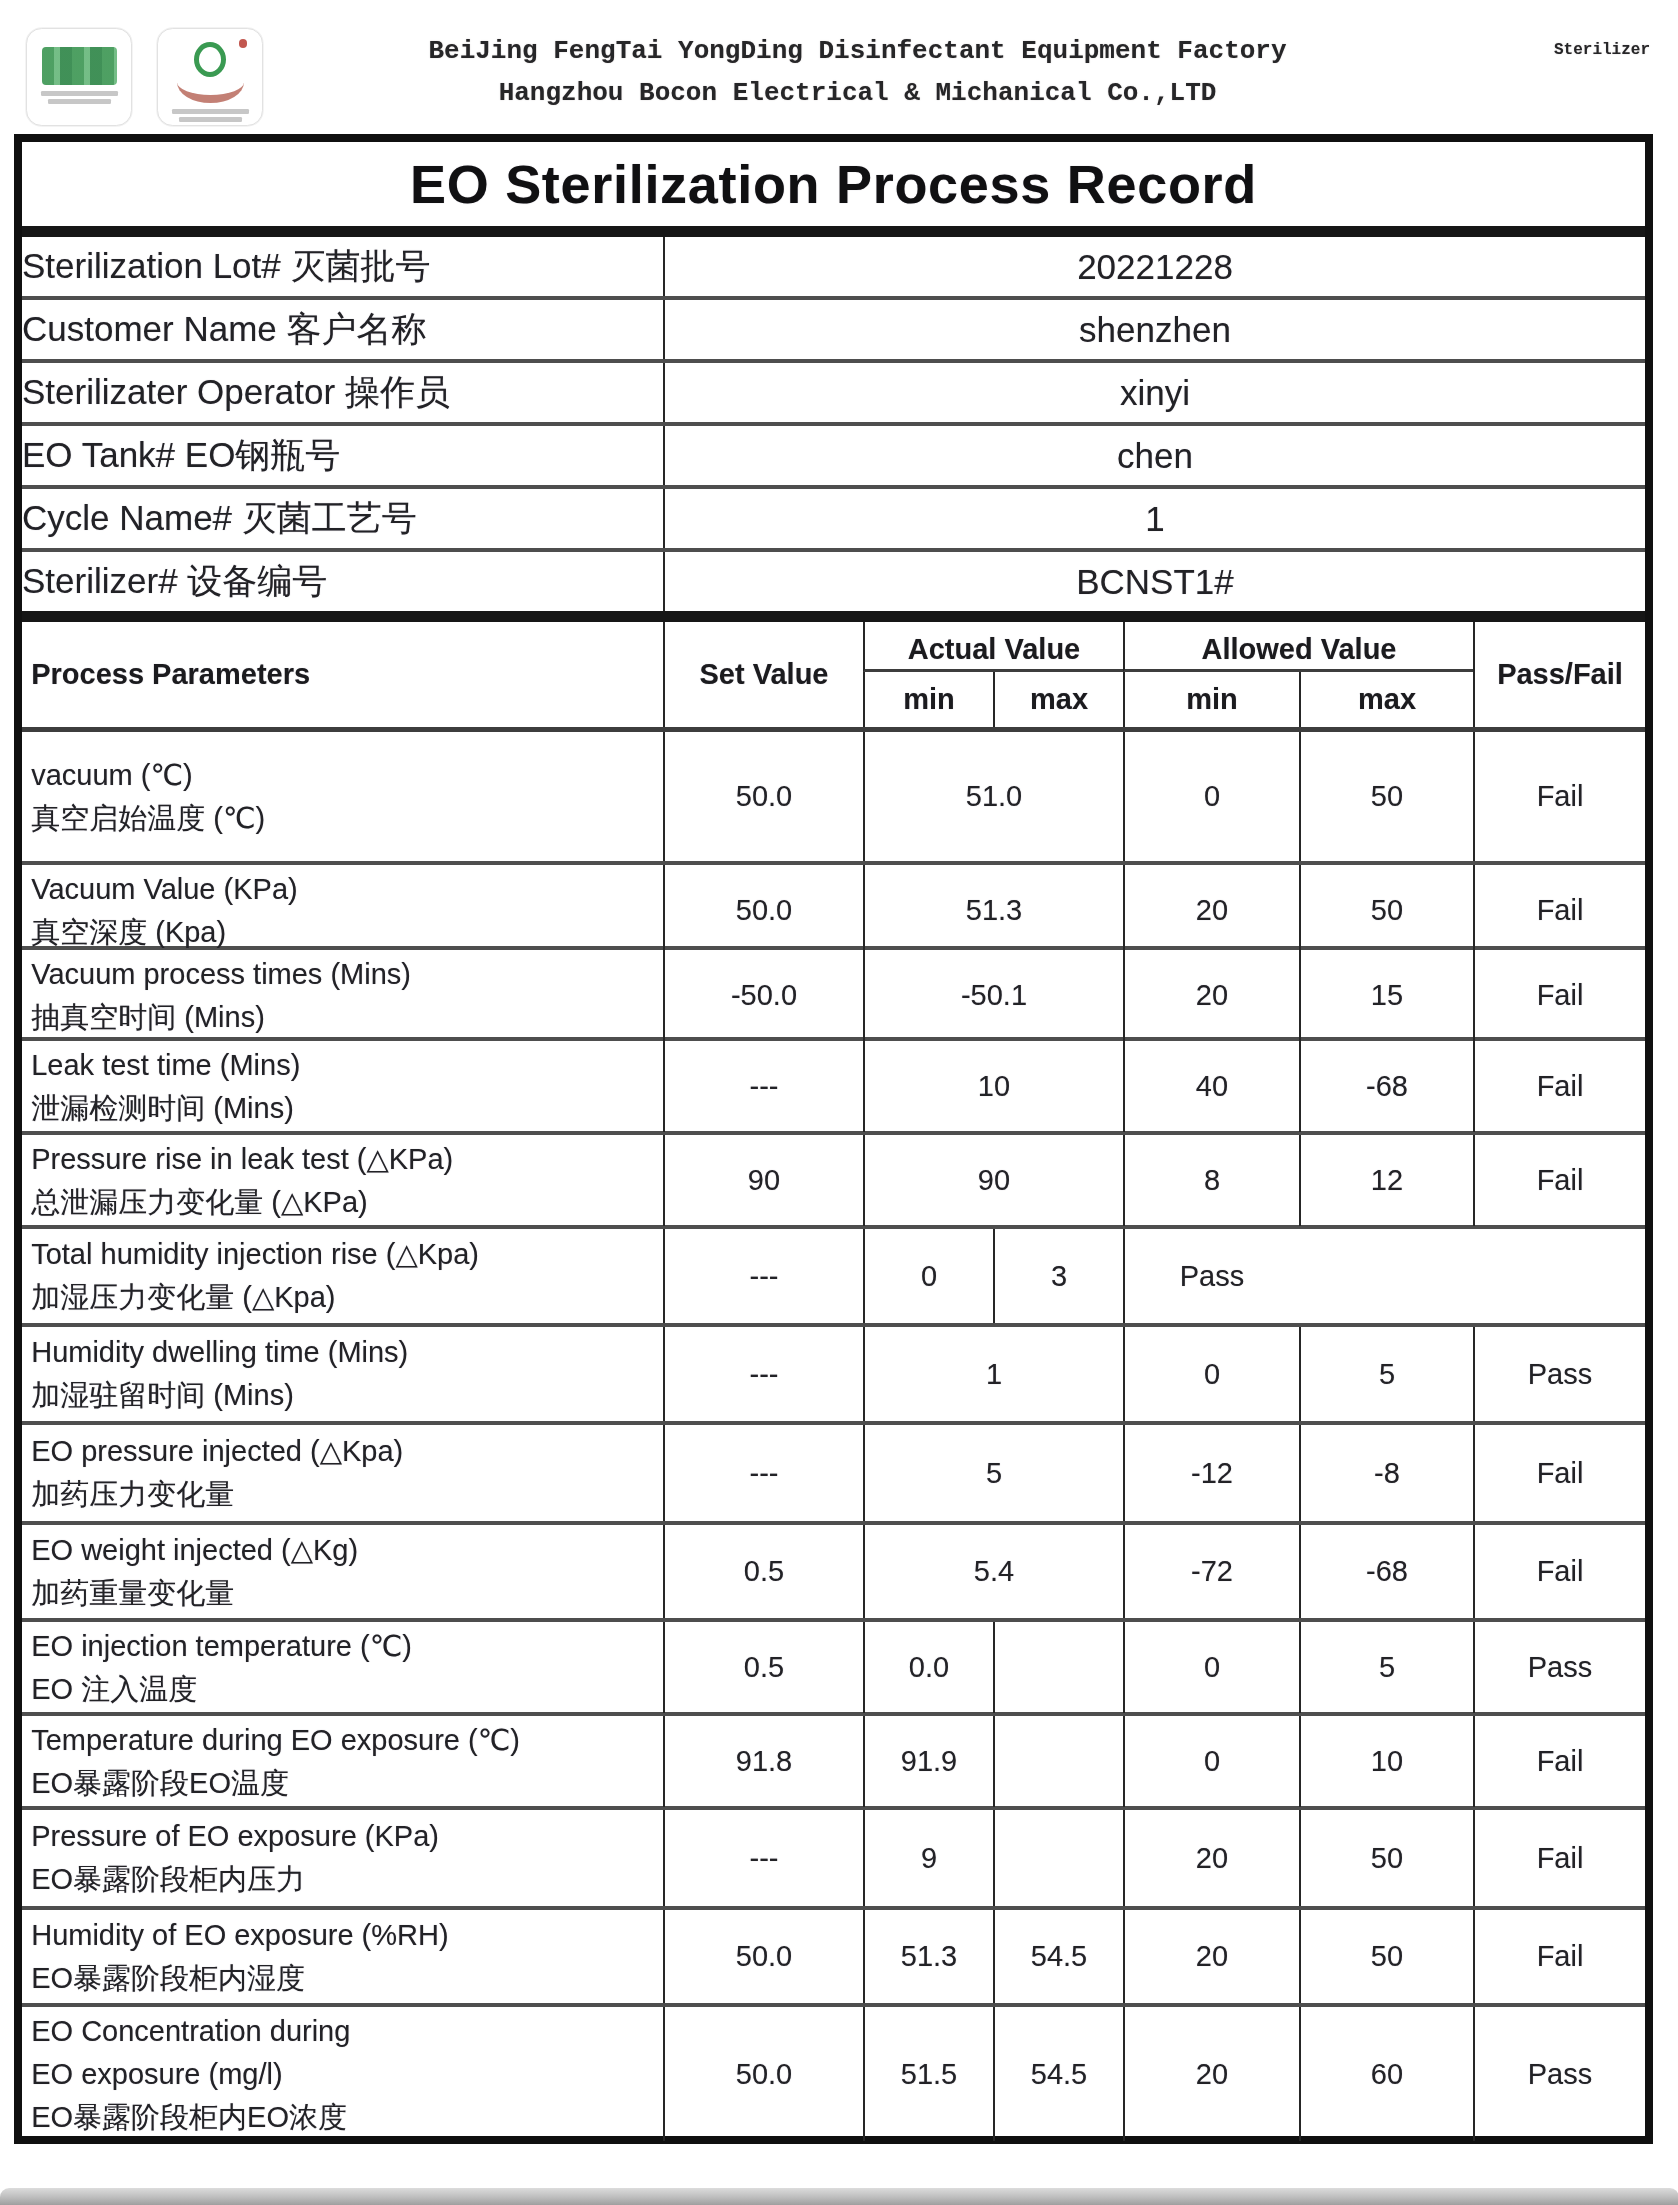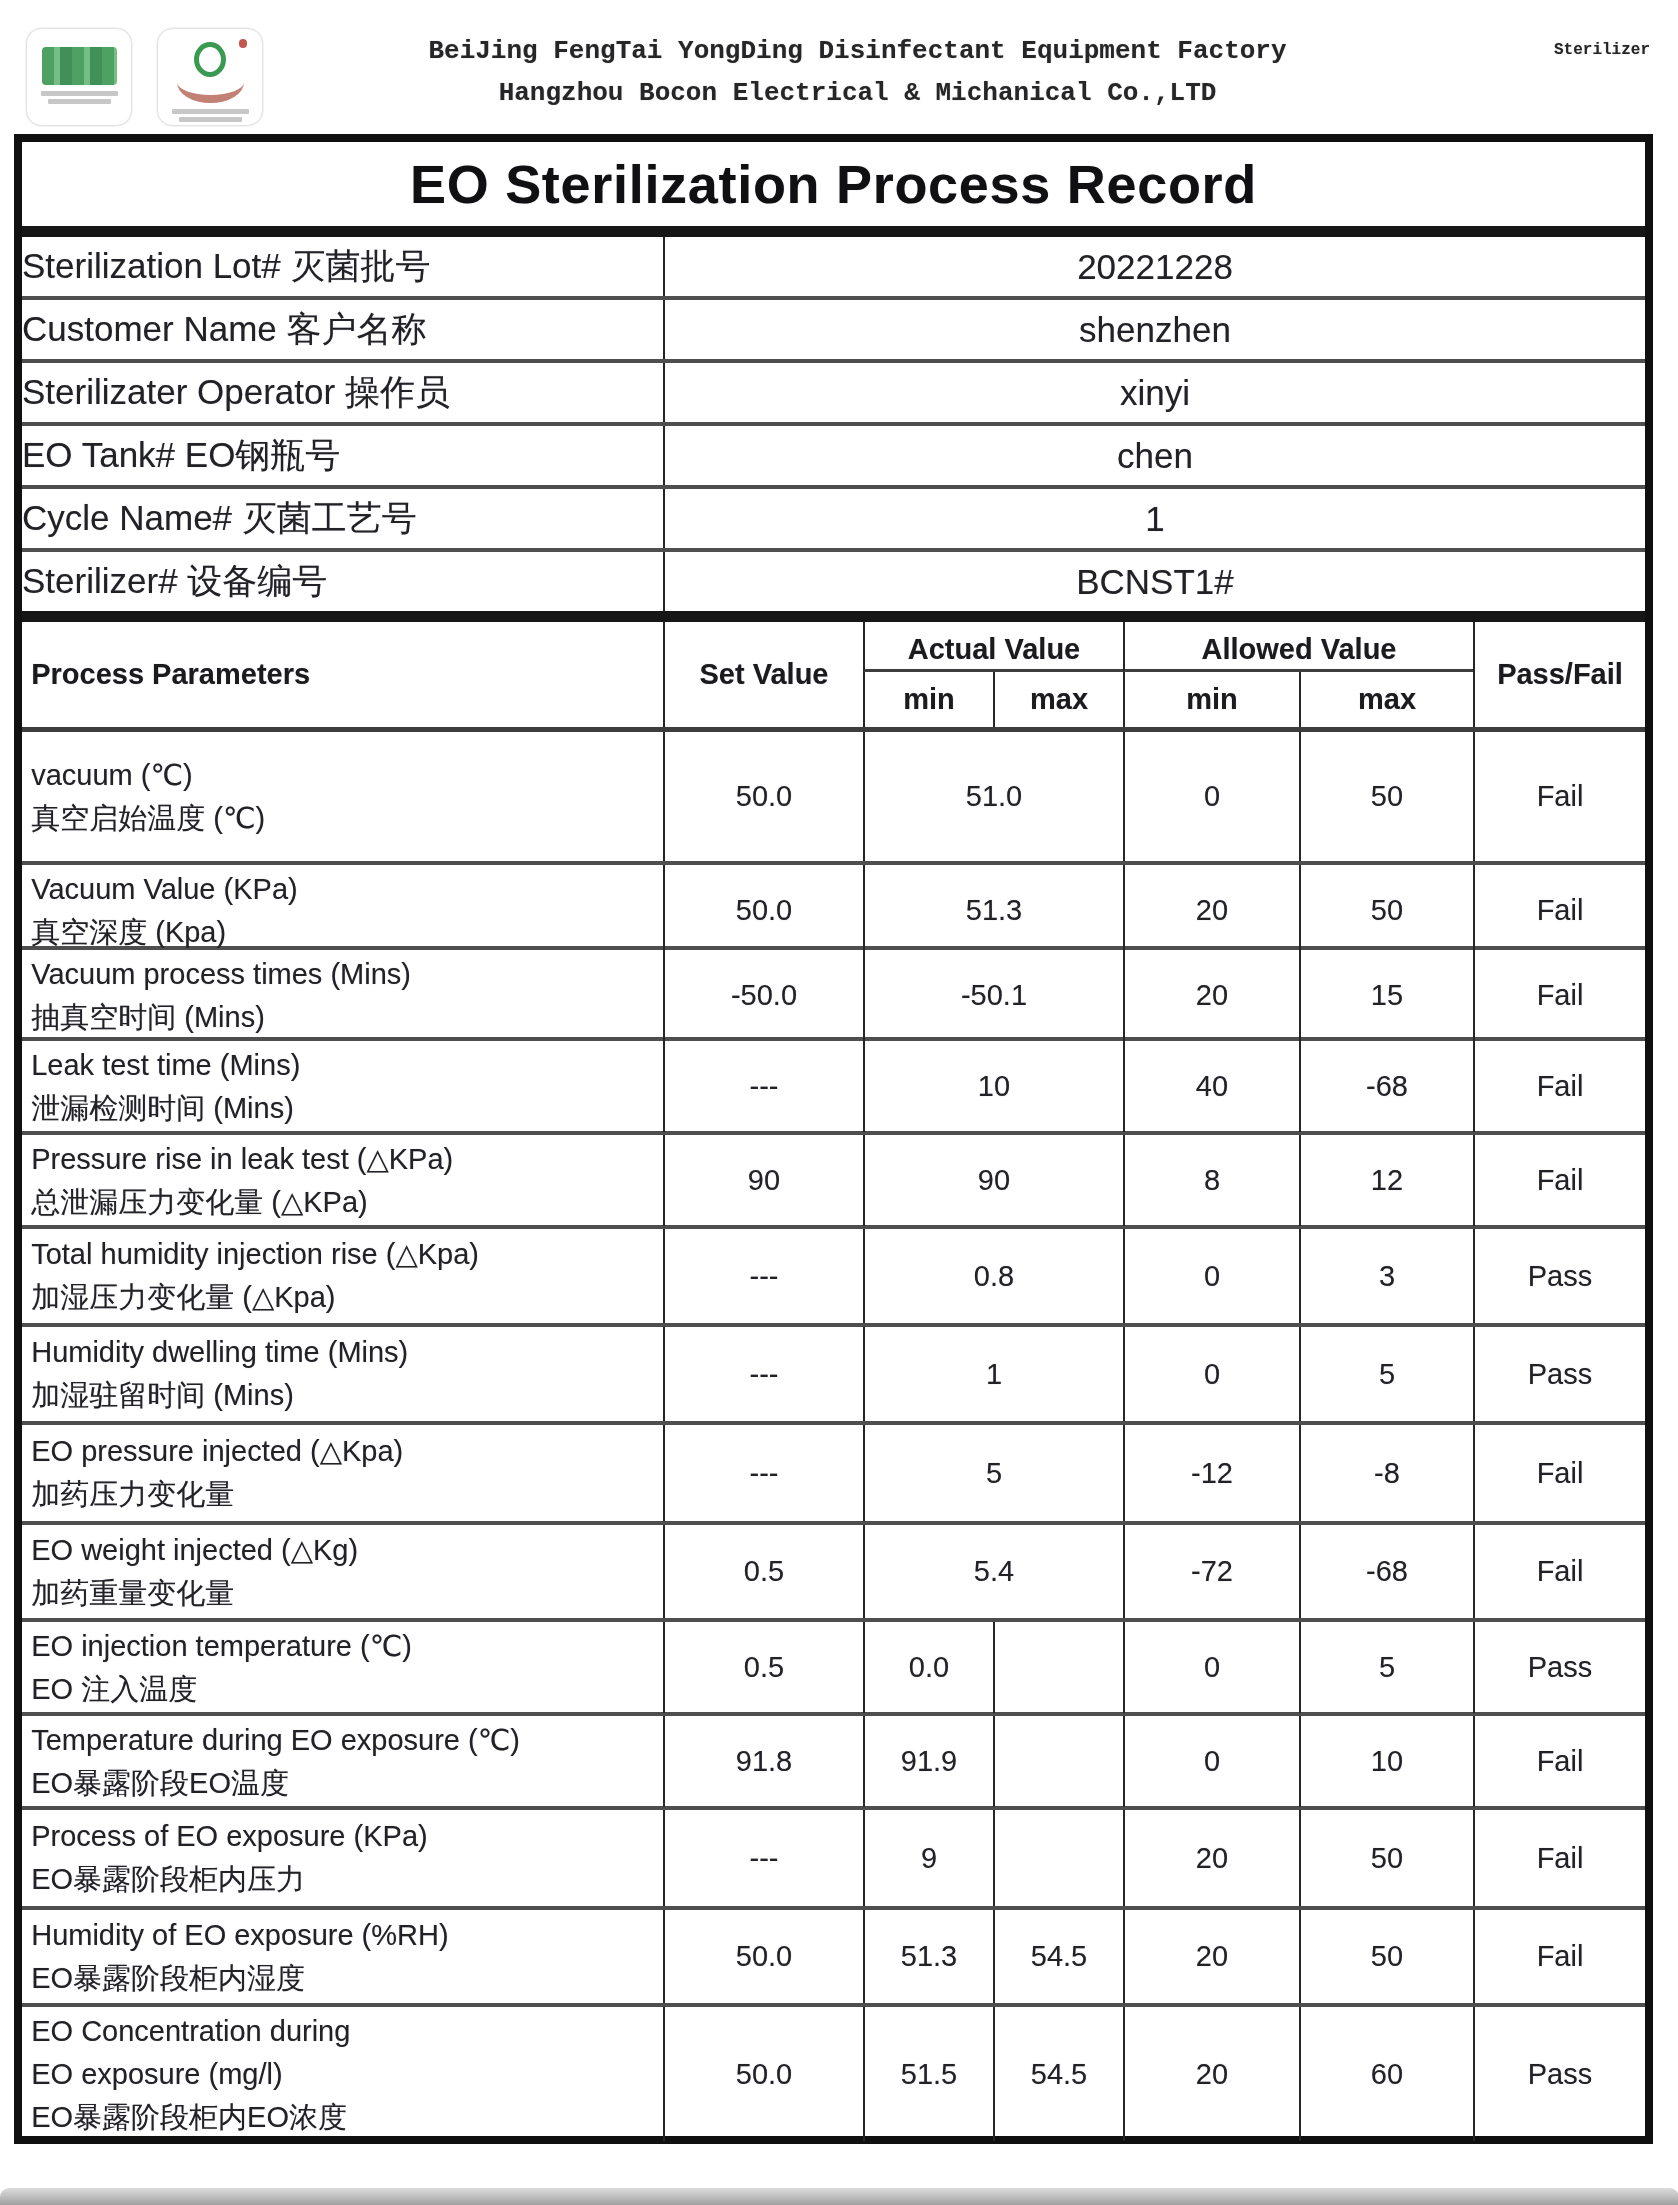--- a/index.html
+++ b/index.html
@@ -205,21 +205,20 @@
     <div class="pcell">12</div>
     <div class="pcell">Fail</div>
   </div>
 
   <div class="prow" style="height:94px">
     <div class="plabel">
       <div>Total humidity injection rise (△Kpa)</div>
       <div>加湿压力变化量 (△Kpa)</div>
     </div>
     <div class="pcell">---</div>
-    <div class="pcell merged">0.8</div>
     <div class="pcell">0</div>
     <div class="pcell">3</div>
     <div class="pcell">Pass</div>
   </div>
 
   <div class="prow" style="height:94px">
     <div class="plabel">
       <div>Humidity dwelling time (Mins)</div>
       <div>加湿驻留时间 (Mins)</div>
     </div>
@@ -275,21 +274,21 @@
     <div class="pcell">91.8</div>
     <div class="pcell">91.9</div>
     <div class="pcell"></div>
     <div class="pcell">0</div>
     <div class="pcell">10</div>
     <div class="pcell">Fail</div>
   </div>
 
   <div class="prow" style="height:96px">
     <div class="plabel">
-      <div>Process of EO exposure (KPa)</div>
+      <div>Pressure of EO exposure (KPa)</div>
       <div>EO暴露阶段柜内压力</div>
     </div>
     <div class="pcell">---</div>
     <div class="pcell">9</div>
     <div class="pcell"></div>
     <div class="pcell">20</div>
     <div class="pcell">50</div>
     <div class="pcell">Fail</div>
   </div>
 

